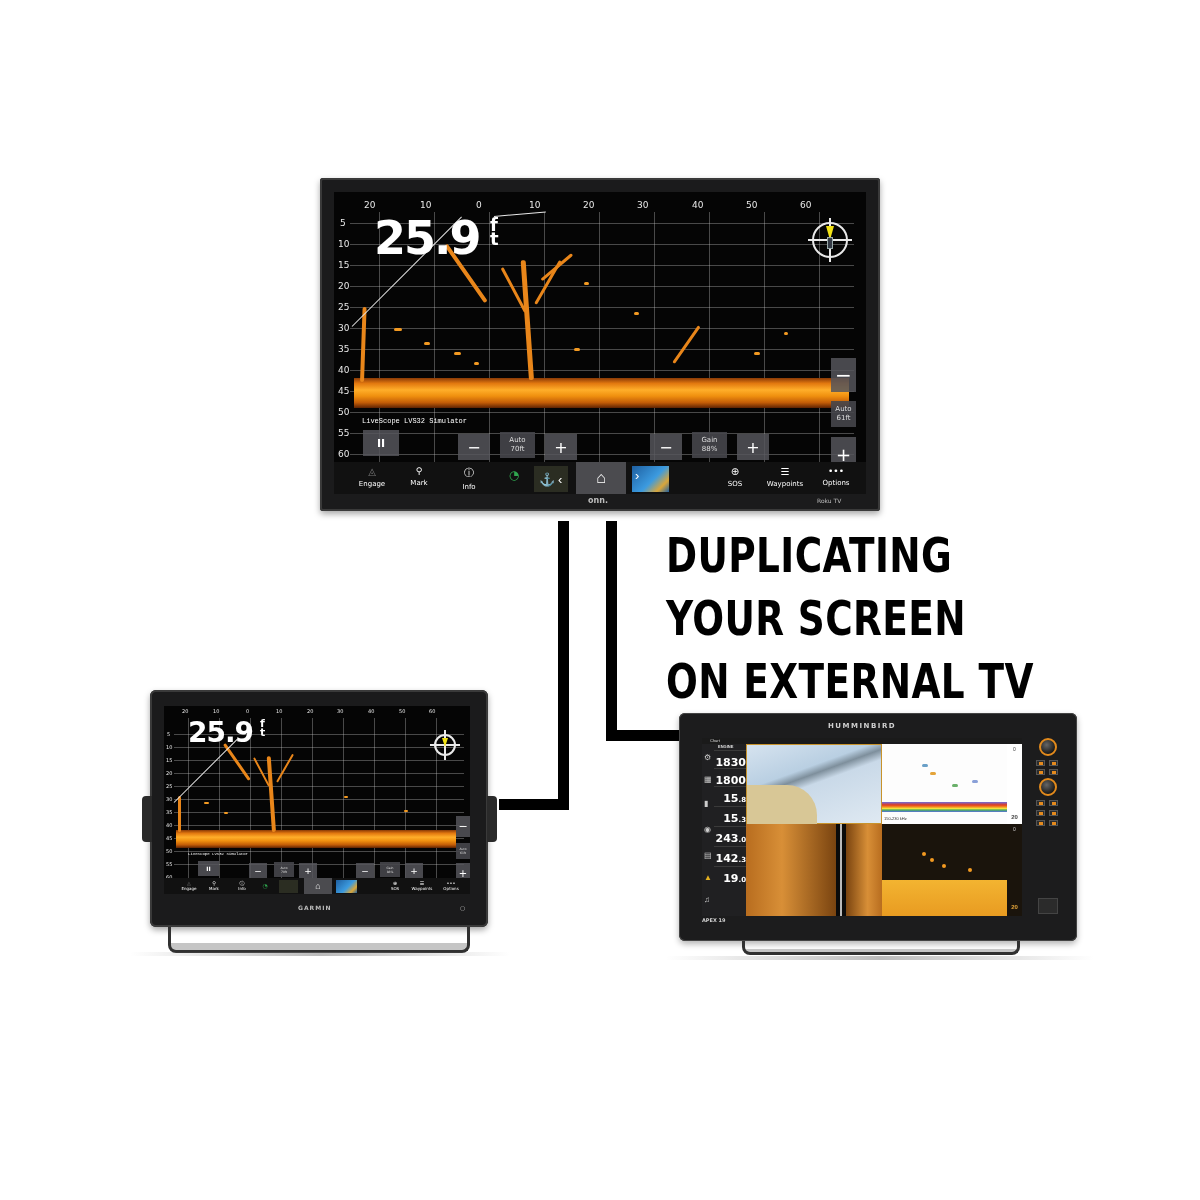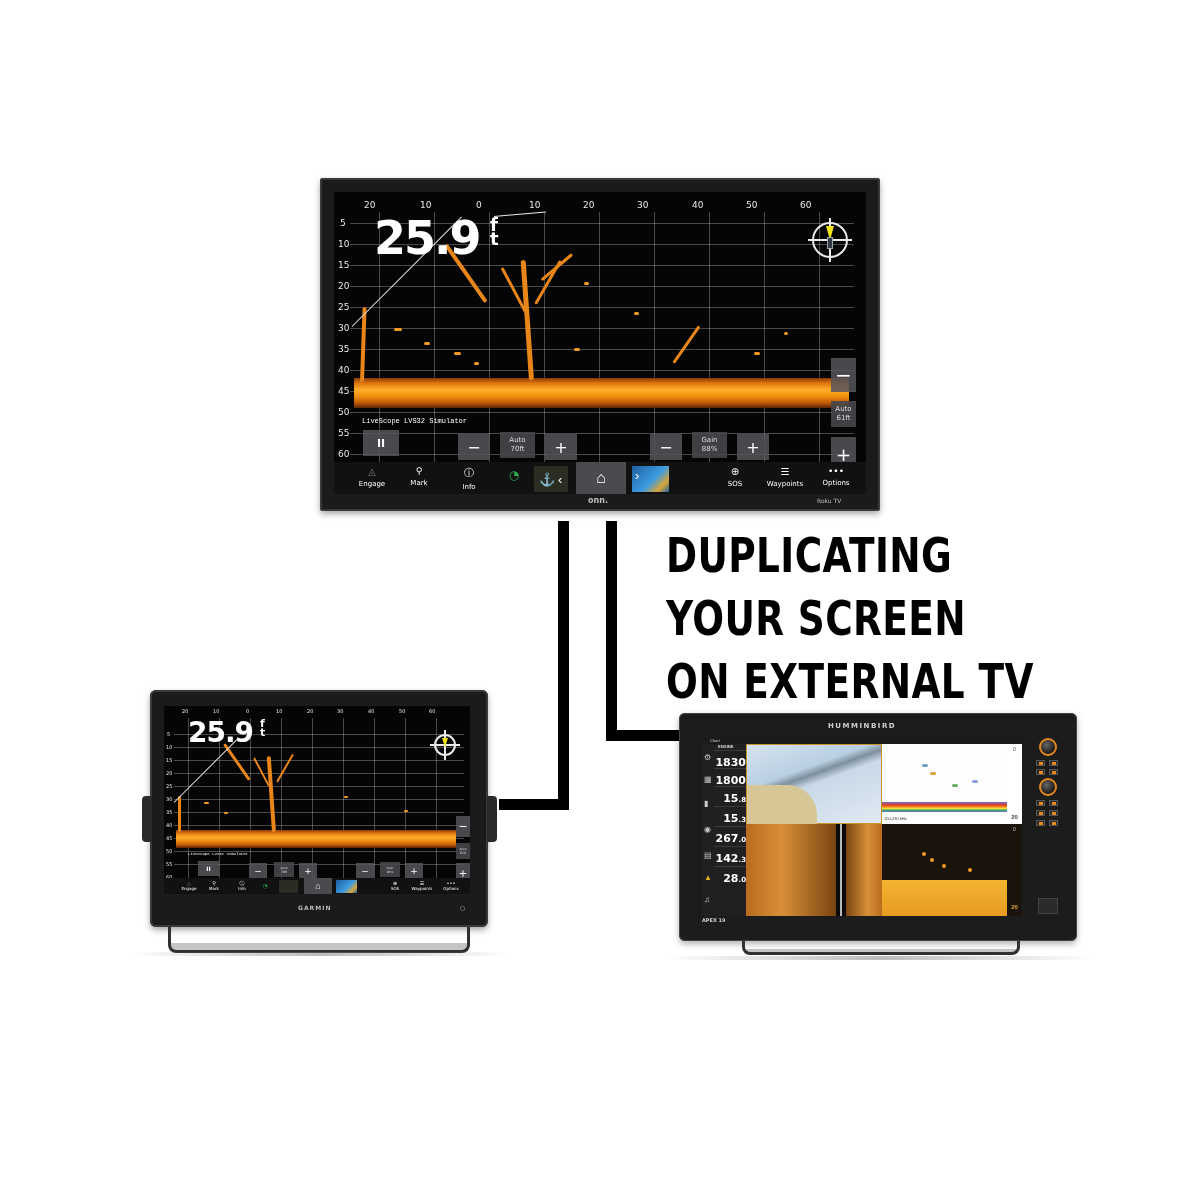--- a/index.html
+++ b/index.html
@@ -372,23 +372,23 @@
       <div class="hb-side-icon" style="top:82px;">◉</div>
       <div class="hb-side-icon" style="top:108px;">▤</div>
       <div class="hb-side-icon" style="top:130px; color:#e4b021;">▲</div>
       <div class="hb-side-icon" style="top:152px;">♫</div>
 
       <span style="position:absolute; left:16px; top:0px; font-size:4px; color:#ddd; font-weight:bold;">ENGINE</span>
       <div class="hb-gauge" style="top:6px;"><span class="val">1830</span></div>
       <div class="hb-gauge" style="top:24px;"><span class="val">1800</span></div>
       <div class="hb-gauge" style="top:42px;"><span class="val">15</span><span class="dec">.8</span></div>
       <div class="hb-gauge" style="top:62px;"><span class="val">15</span><span class="dec">.3</span></div>
-      <div class="hb-gauge" style="top:82px;"><span class="val">267</span><span class="dec">.0</span></div>
+      <div class="hb-gauge" style="top:82px;"><span class="val">243</span><span class="dec">.0</span></div>
       <div class="hb-gauge" style="top:102px;"><span class="val">142</span><span class="dec">.3</span></div>
-      <div class="hb-gauge" style="top:122px;"><span class="val">28</span><span class="dec">.0</span></div>
+      <div class="hb-gauge" style="top:122px;"><span class="val">19</span><span class="dec">.0</span></div>
     </div>
 
     <div class="hb-map">
       <div class="hb-land"></div>
     </div>
 
     <div class="hb-sonar2d">
       <div class="hb-rainbow"></div>
       <div class="speck" style="left:40px; top:20px; width:6px; height:3px; background:#6aa0c8;"></div>
       <div class="speck" style="left:48px; top:28px; width:6px; height:3px; background:#e4a43a;"></div>

